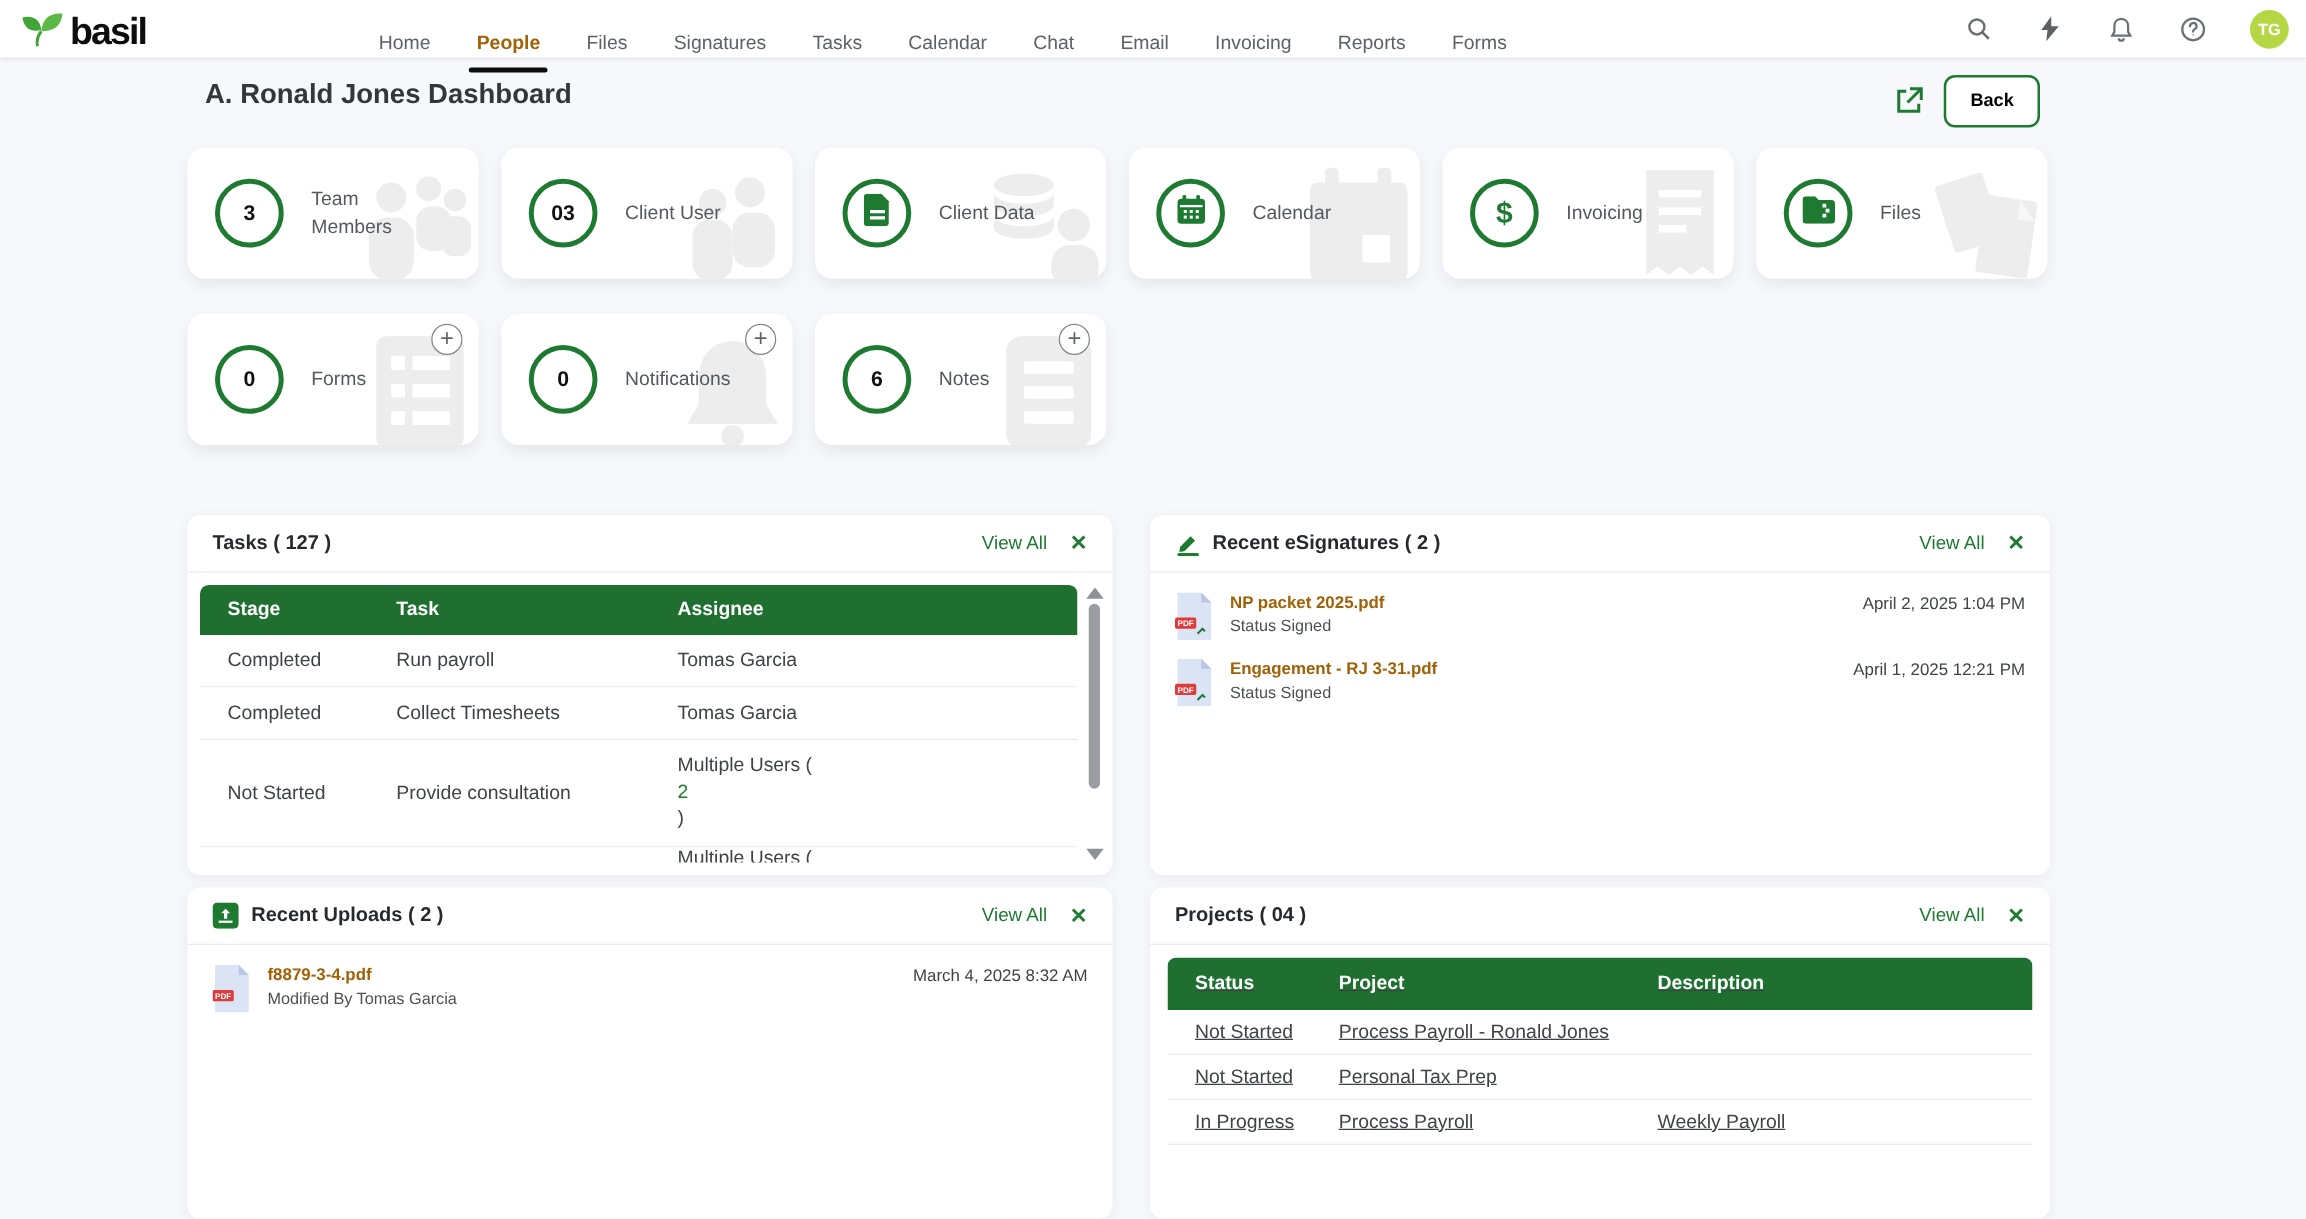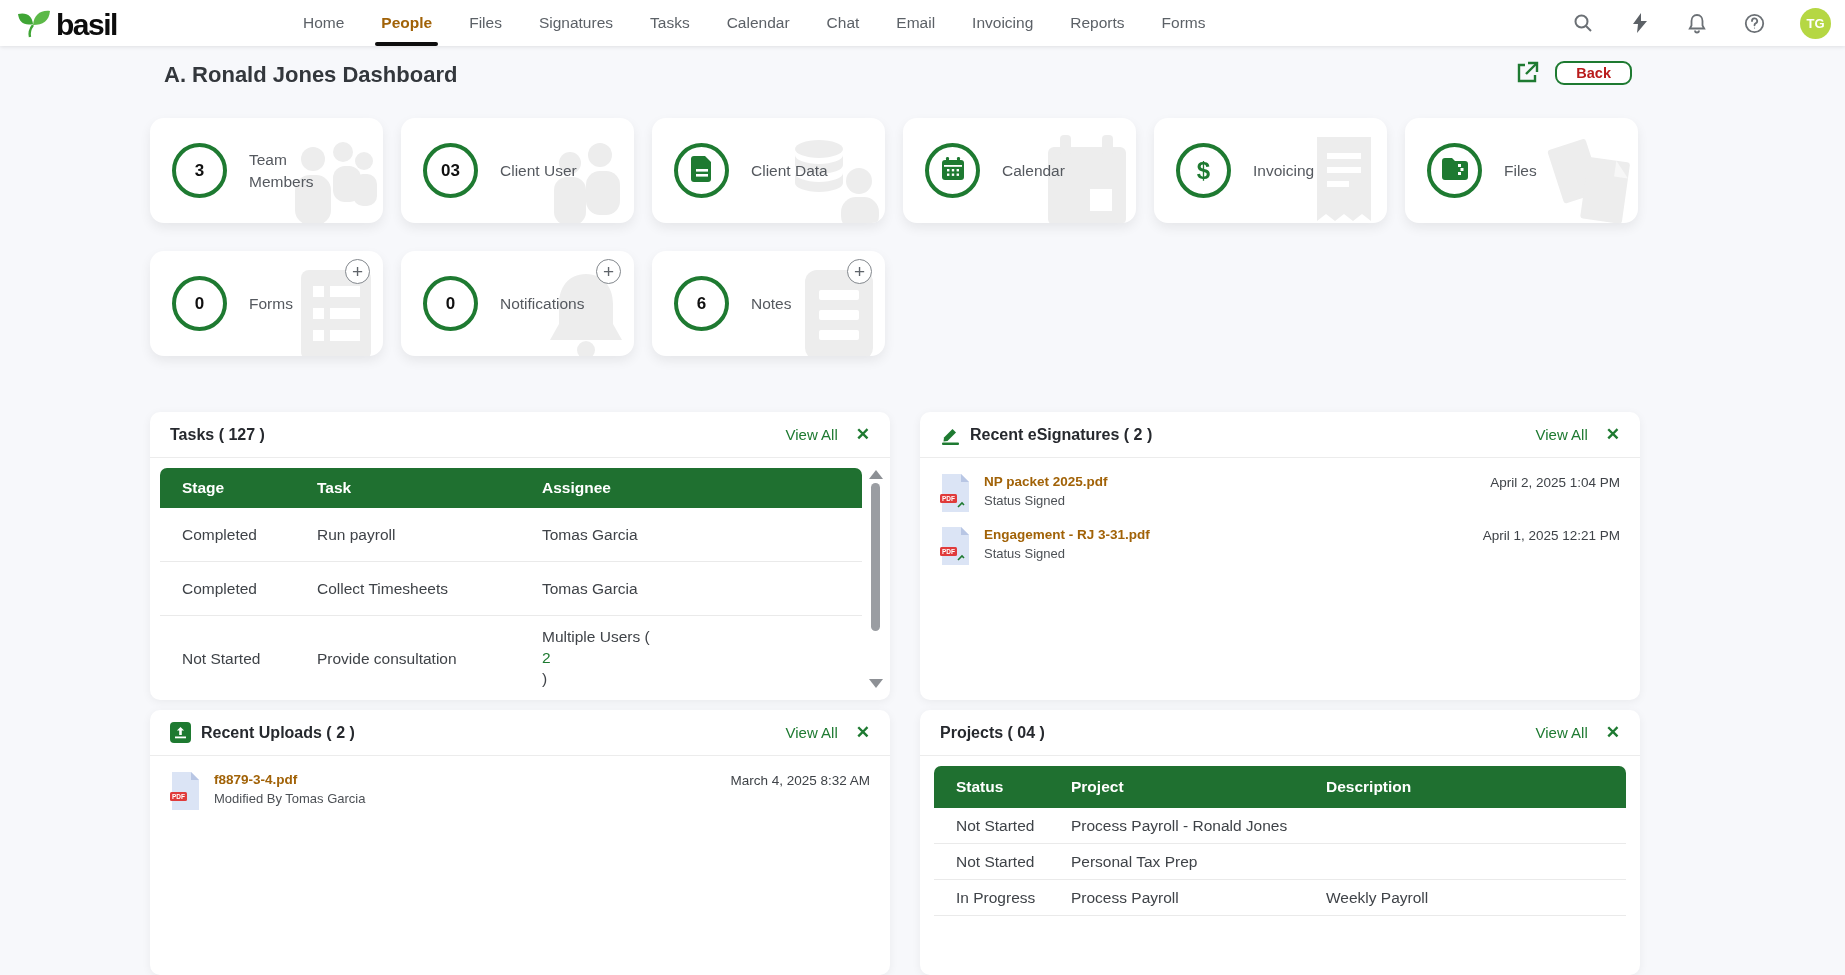--- a/index.html
+++ b/index.html
@@ -8,36 +8,36 @@
     font-family: "Liberation Sans", sans-serif;
     background:#f7f8fb;
     position:relative;
     color:#3f4348;
   }
   
   .topbar{position:absolute;top:0;left:0;width:100%;height:46px;background:#fff;
     box-shadow:0 1px 4px rgba(0,0,0,.10);z-index:20;}
   .logo{position:absolute;left:14px;top:3px;display:flex;align-items:center;}
   .logo-text{font-size:30px;font-weight:800;color:#0d0d0d;letter-spacing:-1.5px;margin-left:2px;}
-  .nav{position:absolute;left:303px;top:0;height:46px;display:flex;align-items:center;gap:37px;}
+  .nav{position:absolute;left:303px;top:12px;height:46px;display:flex;align-items:center;gap:37px;}
   .nav-item{font-size:15.5px;color:#5c6167;cursor:pointer;position:relative;height:46px;
     display:flex;align-items:center;white-space:nowrap;text-decoration:none;}
   .nav-item.active{color:#a16207;font-weight:700;}
   .nav-item.active::after{content:"";position:absolute;left:-6px;right:-6px;bottom:0;height:4px;
     background:#0d0d0d;border-radius:2px;}
   .topbar-icons{position:absolute;right:14px;top:0;height:46px;display:flex;align-items:center;gap:35px;}
   .tb-icon{width:22px;height:22px;display:flex;align-items:center;justify-content:center;cursor:pointer;}
   .avatar{width:31px;height:31px;border-radius:50%;background:#b5d743;color:#fff;font-weight:700;
     font-size:13px;display:flex;align-items:center;justify-content:center;cursor:pointer;}
   
   .page-title{position:absolute;top:62px;left:164px;font-size:22px;font-weight:700;color:#33373c;}
   .header-actions{position:absolute;top:60px;right:213px;display:flex;align-items:center;gap:15px;}
   .ext-link{width:26px;height:26px;cursor:pointer;display:flex;align-items:center;}
-  .back-btn{height:24px;padding:0 19px;border:2px solid #1e7a31;border-radius:9px;background:#fff;
-    color:#b91c1c;font-weight:700;font-size:14.5px;cursor:pointer;font-family:inherit;}
+  .back-btn{height:42px;padding:0 19px;border:2px solid #1e7a31;border-radius:9px;background:#fff;
+    color:#000000;font-weight:700;font-size:14.5px;cursor:pointer;font-family:inherit;}
   
   .cards-row{position:absolute;left:150px;display:flex;gap:18px;}
   .row1{top:118px;} .row2{top:251px;}
   .stat-card{width:233px;height:105px;background:#fff;border-radius:14px;position:relative;
     box-shadow:0 5px 12px rgba(0,0,0,.07);display:flex;align-items:center;padding-left:22px;
     overflow:hidden;cursor:pointer;}
   .stat-circle{width:55px;height:55px;min-width:55px;border:4px solid #1e7a31;border-radius:50%;
     background:#fff;display:flex;align-items:center;justify-content:center;z-index:2;}
   .stat-num{font-size:17px;font-weight:700;color:#101010;}
   .stat-label{margin-left:22px;font-size:15.5px;color:#55595f;line-height:1.4;z-index:2;max-width:100px;}
@@ -52,27 +52,27 @@
   #uploads-panel{left:150px;top:710px;width:740px;height:265px;}
   #projects-panel{left:920px;top:710px;width:720px;height:265px;overflow:hidden;}
   .panel-header{height:46px;display:flex;align-items:center;padding:0 20px;border-bottom:1px solid #ececec;}
   .panel-title{font-size:16px;font-weight:700;color:#26292e;}
   .panel-hicon{margin-right:10px;display:flex;align-items:center;}
   .view-all{margin-left:auto;color:#1e7a31;font-size:15px;cursor:pointer;}
   .close-x{margin-left:18px;color:#1e7a31;font-size:17px;font-weight:600;cursor:pointer;line-height:1;}
   
   .tbl{position:absolute;overflow:hidden;}
   #tasks-tbl{left:10px;right:28px;top:56px;bottom:10px;}
-  #projects-tbl{left:14px;right:14px;top:56px;bottom:0;}
+  #projects-tbl{left:14px;right:14px;top:56px;bottom:0;text-decoration:underline;}
   .tbl-head{display:grid;background:#1f7030;color:#fff;font-weight:600;font-size:15.5px;
     border-radius:7px 7px 0 0;align-items:center;}
   #tasks-tbl .tbl-head{grid-template-columns:135px 225px 1fr;height:40px;}
   #projects-tbl .tbl-head{grid-template-columns:115px 255px 1fr;height:42px;}
   .tbl-row{display:grid;align-items:center;border-bottom:1px solid #eaeaea;font-size:15.5px;color:#3f4348;background:#fff;cursor:pointer;}
-  #tasks-tbl .tbl-row{grid-template-columns:135px 225px 1fr;height:54px;}
+  #tasks-tbl .tbl-row{grid-template-columns:135px 225px 1fr;height:42px;}
   #tasks-tbl .tbl-row.tall{height:86px;}
   #tasks-tbl .tbl-row.partial{height:14px;border-bottom:none;overflow:hidden;align-items:start;}
   #projects-tbl .tbl-row{grid-template-columns:115px 255px 1fr;height:36px;}
   .cell{padding-left:22px;overflow:hidden;white-space:nowrap;}
   .multi-line{line-height:1.35;white-space:normal;}
   .green-num{color:#1e7a31;}
   
   .vscroll{position:absolute;right:7px;top:58px;bottom:12px;width:15px;}
   .sb-up{width:0;height:0;border-left:7px solid transparent;border-right:7px solid transparent;
     border-bottom:9px solid #8d9095;margin:0 auto 4px;}

